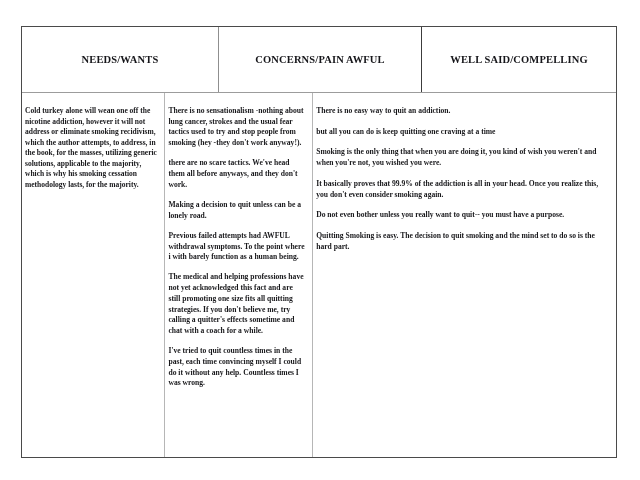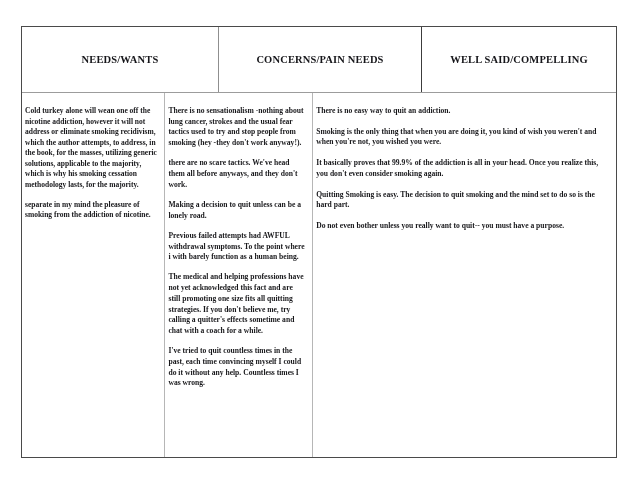--- a/index.html
+++ b/index.html
@@ -103,48 +103,48 @@
 
 <div class="page">
 
   <div class="matrix">
 
     <div class="header-row">
       <div class="header-cell c1">
         <span class="header-label">NEEDS/WANTS</span>
       </div>
       <div class="header-cell c2">
-        <span class="header-label">CONCERNS/PAIN NEEDS</span>
+        <span class="header-label">CONCERNS/PAIN AWFUL</span>
       </div>
       <div class="header-cell c3">
         <span class="header-label">WELL SAID/COMPELLING</span>
       </div>
     </div>
 
     <div class="body-row">
 
       <div class="body-cell c1">
         <p class="para">Cold turkey alone will wean one off the nicotine addiction, however it will not address or eliminate smoking recidivism, which the author attempts, to address, in the book, for the masses, utilizing generic solutions, applicable to the majority, which is why his smoking cessation methodology lasts, for the majority.</p>
-        <p class="para">separate in my mind the pleasure of smoking from the addiction of nicotine.</p>
       </div>
 
       <div class="body-cell c2">
         <p class="para">There is no sensationalism -nothing about lung cancer, strokes and the usual fear tactics used to try and stop people from smoking (hey -they don't work anyway!).</p>
         <p class="para">there are no scare tactics. We've head them all before anyways, and they don't work.</p>
         <p class="para">Making a decision to quit unless can be a lonely road.</p>
         <p class="para">Previous failed attempts had AWFUL withdrawal symptoms. To the point where i with barely function as a human being.</p>
         <p class="para">The medical and helping professions have not yet acknowledged this fact and are still promoting one size fits all quitting strategies. If you don't believe me, try calling a quitter's effects sometime and chat with a coach for a while.</p>
         <p class="para">I've tried to quit countless times in the past, each time convincing myself I could do it without any help. Countless times I was wrong.</p>
       </div>
 
       <div class="body-cell c3">
         <p class="para">There is no easy way to quit an addiction.</p>
+        <p class="para">but all you can do is keep quitting one craving at a time</p>
         <p class="para">Smoking is the only thing that when you are doing it, you kind of wish you weren't and when you're not, you wished you were.</p>
         <p class="para">It basically proves that 99.9% of the addiction is all in your head. Once you realize this, you don't even consider smoking again.</p>
+        <p class="para">Do not even bother unless you really want to quit-- you must have a purpose.</p>
         <p class="para">Quitting Smoking is easy. The decision to quit smoking and the mind set to do so is the hard part.</p>
-        <p class="para">Do not even bother unless you really want to quit-- you must have a purpose.</p>
       </div>
 
     </div>
 
   </div>
 
 </div>
 
 </body></html>

